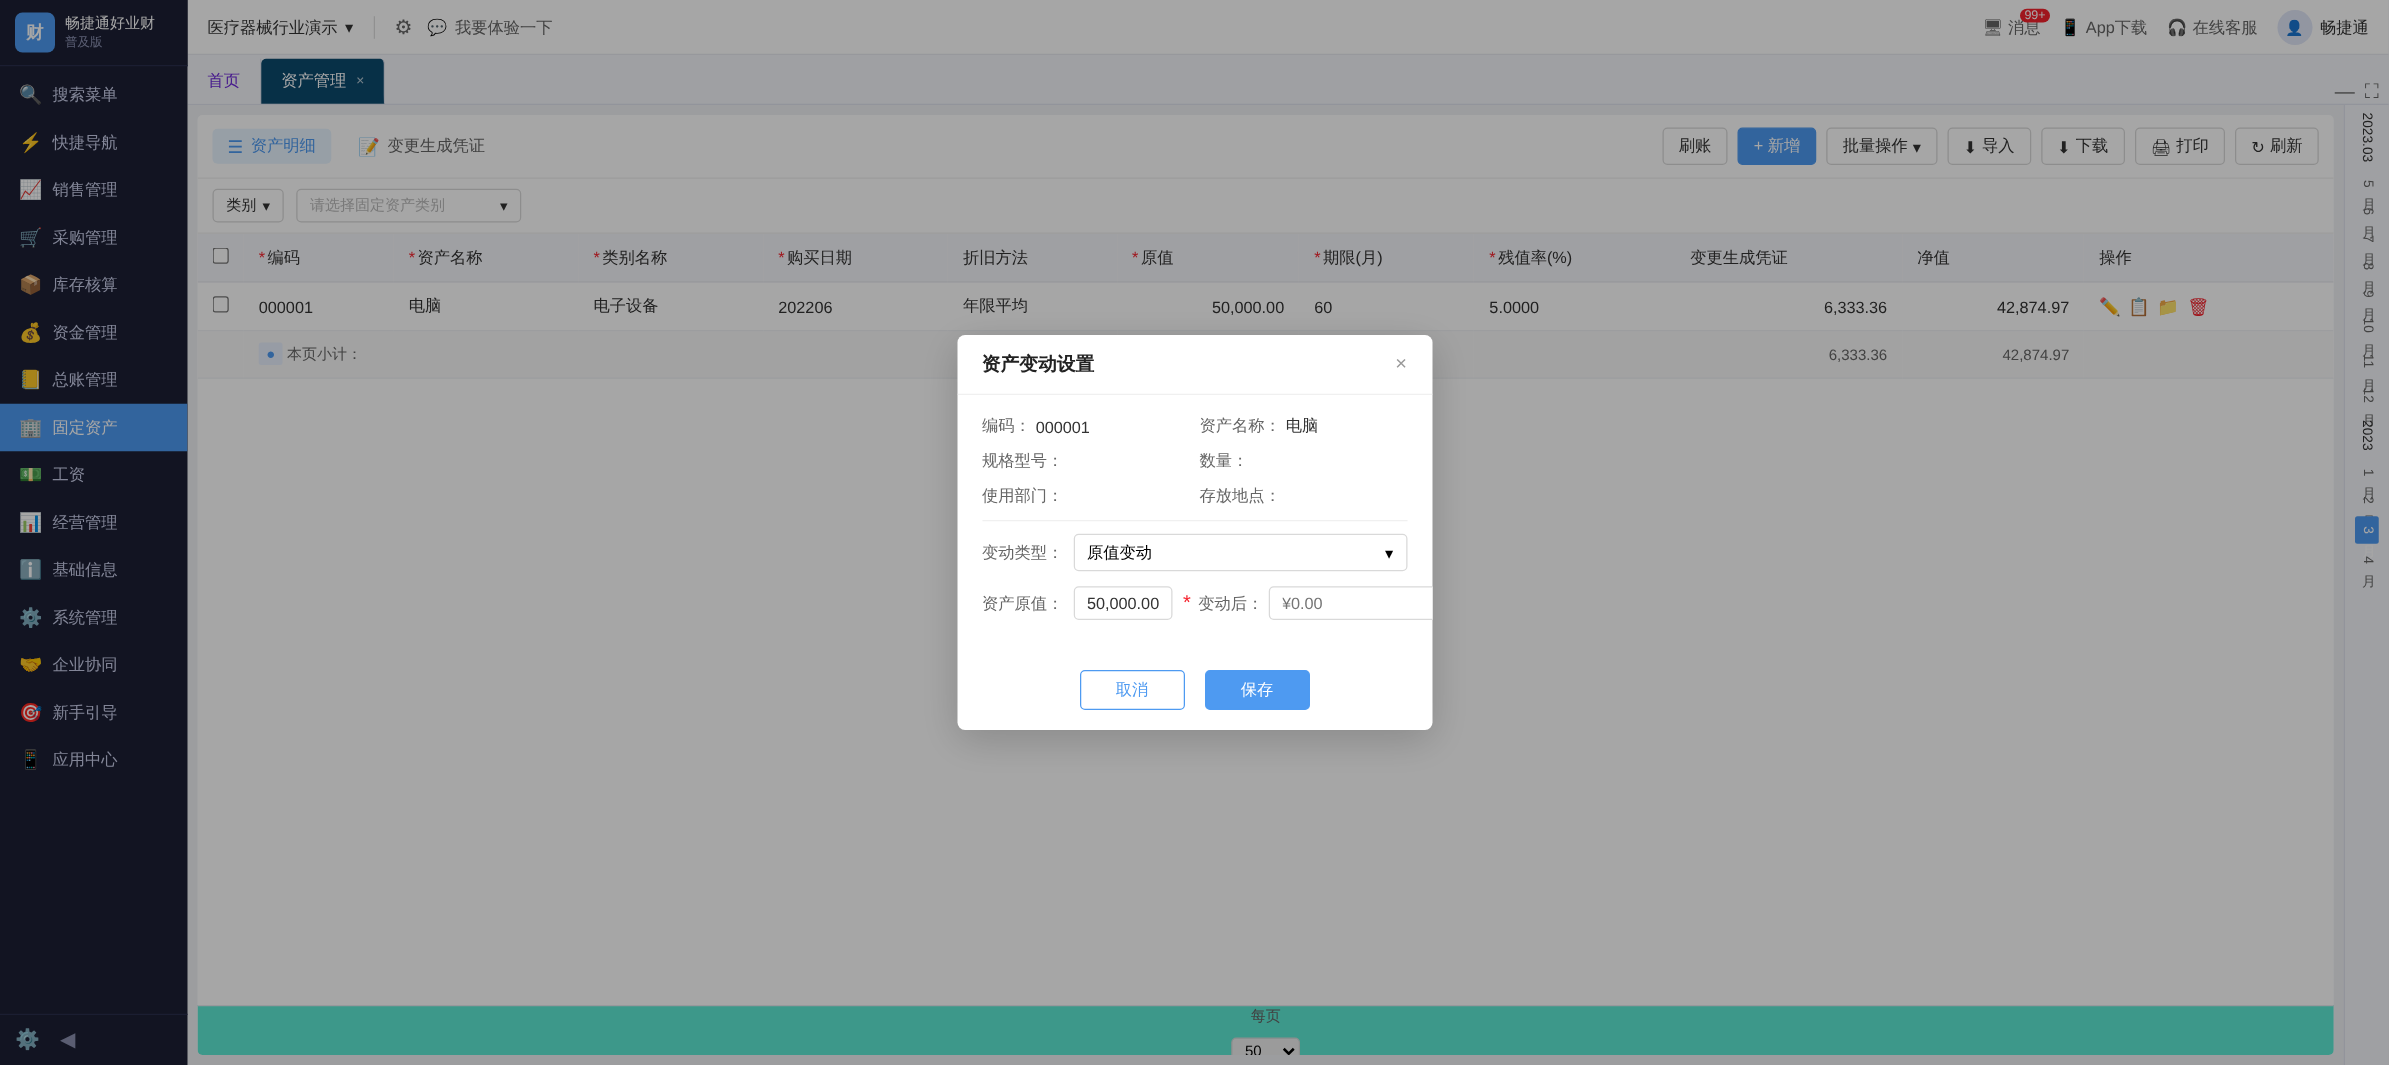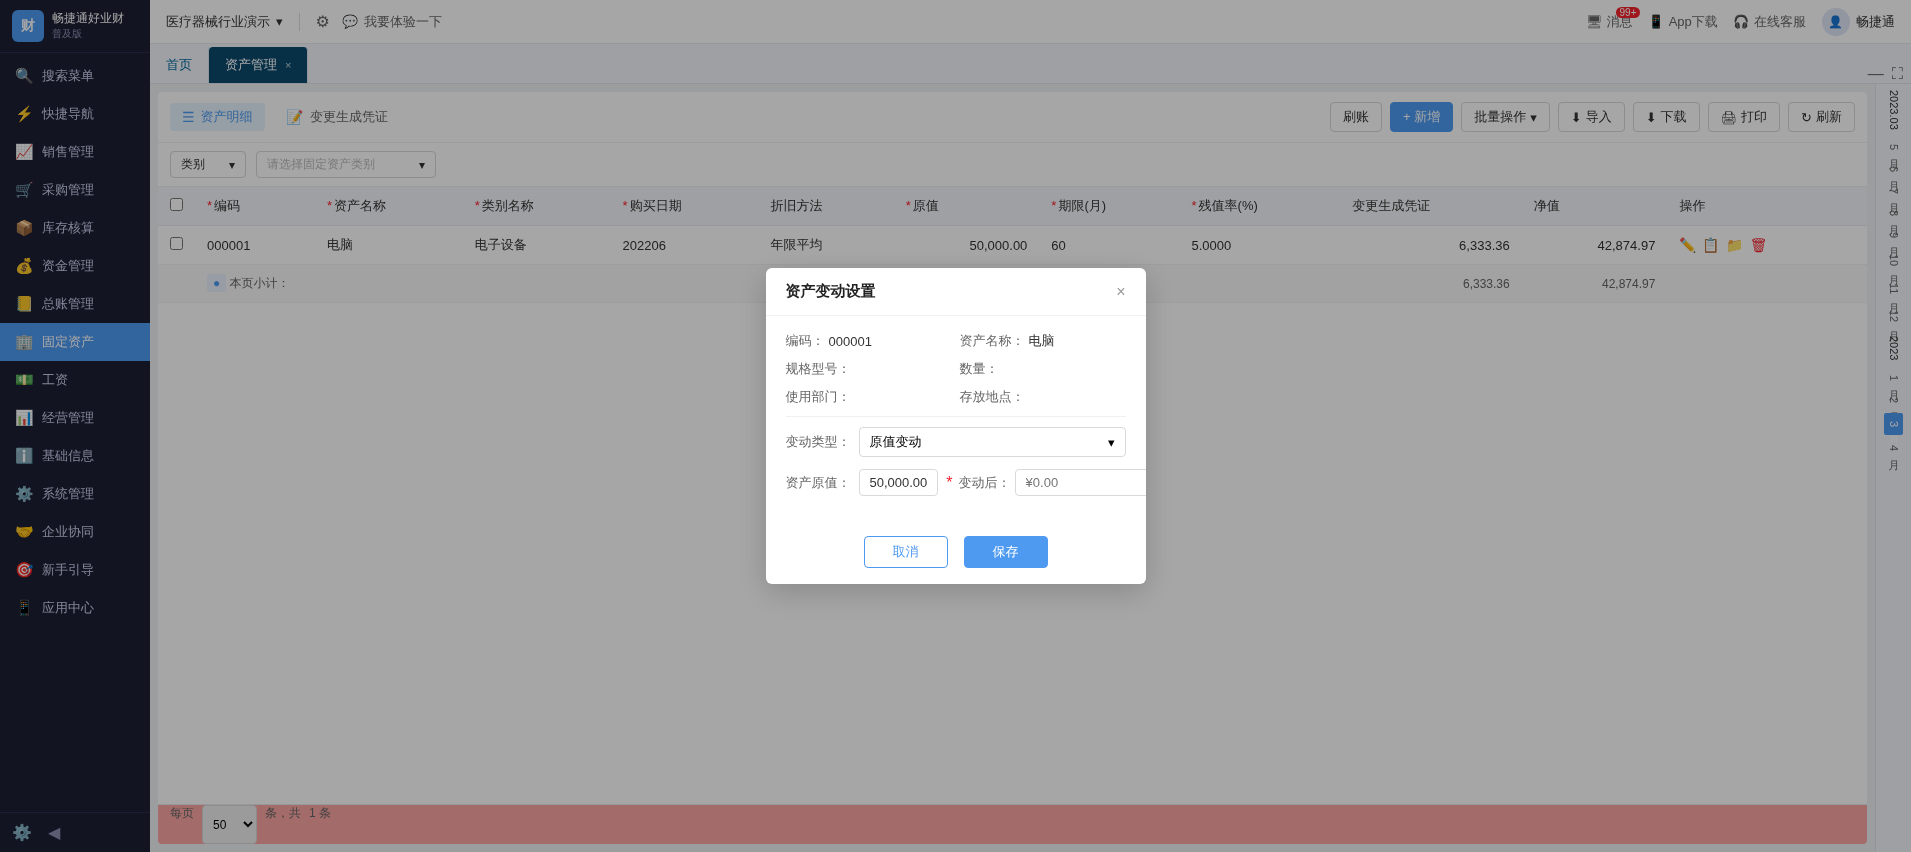--- a/index.html
+++ b/index.html
@@ -138,21 +138,21 @@
       cursor: pointer;
       border-right: 1px solid #e0e3ef;
       background: #f5f6fa;
     }
     .tab.active {
       background: #0c4a6e;
       color: #fff;
       border-radius: 4px 4px 0 0;
     }
     .tab-close { margin-left: 8px; font-size: 11px; opacity: 0.7; }
-    .tab-home { color: #0369a1; }
+    .tab-home { color: #6d28d9; }
     .tabbar-right {
       margin-left: auto;
       display: flex; align-items: center;
       padding: 0 8px;
       gap: 8px;
     }
     .tabbar-icon { font-size: 16px; color: #666; cursor: pointer; }
 
     
     .content {
@@ -212,21 +212,21 @@
     }
     .btn-default { }
     .filter-row {
       display: flex; align-items: center;
       padding: 8px 12px;
       gap: 10px;
       border-bottom: 1px solid #f0f0f0;
       flex-shrink: 0;
     }
     .filter-select {
-      display: flex; align-items: center; gap: 20px;
+      display: flex; align-items: center; gap: 1px;
       border: 1px solid #d9d9d9;
       border-radius: 4px;
       padding: 4px 10px;
       font-size: 12px;
       color: #333;
       cursor: pointer;
       background: #fff;
     }
 
     
@@ -275,28 +275,30 @@
     .timeline-item.active-month {
       background: #4e9af1;
       color: #fff;
       border-radius: 2px;
       margin: 2px;
     }
 
     
     .pagination-bar {
       height: 40px;
-      background: #fca5a5;
+      background: #5eead4;
       border-top: 1px solid #e8eaf0;
       display: flex;
+      align-items: center;
       padding: 0 12px;
       font-size: 12px;
       color: #666;
       flex-shrink: 0;
       gap: 8px;
+      flex-direction: column;
     }
     .page-size-select {
       border: 1px solid #d9d9d9;
       border-radius: 4px;
       padding: 2px 6px;
       font-size: 12px;
     }
 
     
     .overlay {

